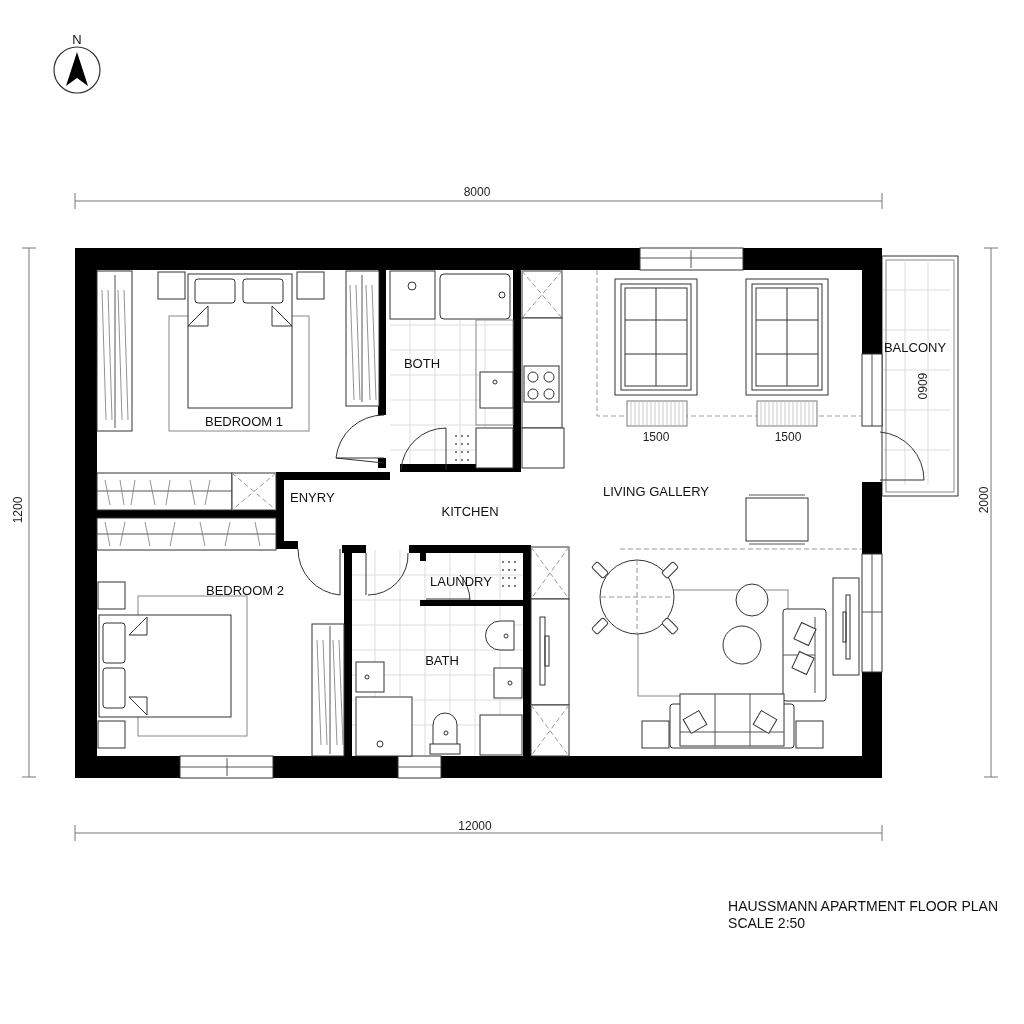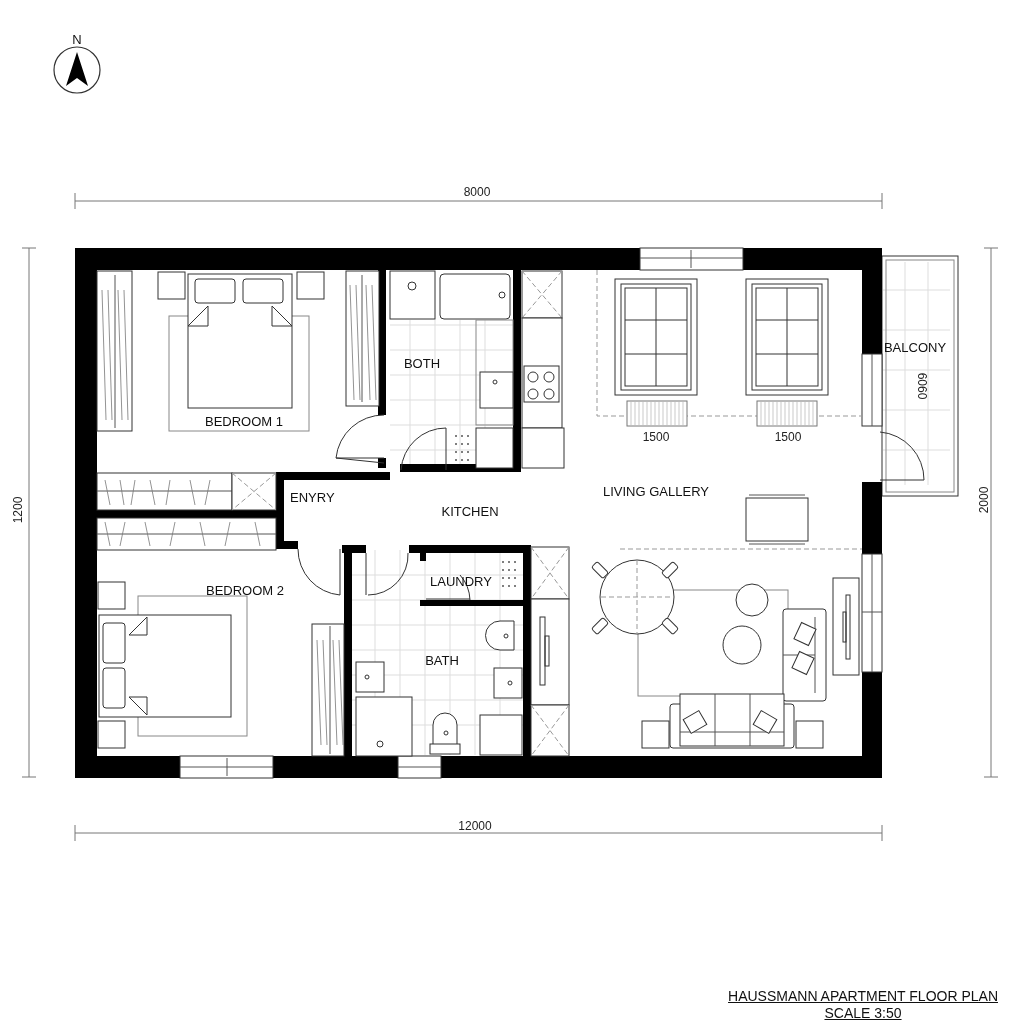--- a/index.html
+++ b/index.html
@@ -1,22 +1,22 @@
 <!DOCTYPE html>
 <html><head>
 <meta charset="utf-8">
 <style>
   html, body { margin: 0; padding: 0; background: #ffffff; }
   body { width: 1024px; height: 1024px; position: relative; overflow: hidden;
          font-family: "Liberation Sans", sans-serif; color: #111; }
   #plan { position: absolute; left: 0; top: 0; }
   .lbl { font-family: "Liberation Sans", sans-serif; font-size: 13px; fill: #111; }
   .dim { font-family: "Liberation Sans", sans-serif; font-size: 12px; fill: #222; }
-  .ttl { position: absolute; right: 26px; top: 988px; text-align: center;
-         font-family: "Liberation Sans", sans-serif; font-size: 14px; line-height: 17px; color: #111; text-decoration: underline; }
+  .ttl { position: absolute; right: 26px; top: 898px; text-align: left;
+         font-family: "Liberation Sans", sans-serif; font-size: 14px; line-height: 17px; color: #111; }
   .ln { stroke: #333; stroke-width: 1; fill: none; }
   .lf { stroke: #333; stroke-width: 1; fill: #fff; }
   .lt { stroke: #888; stroke-width: 1; fill: none; }
   .dash { stroke: #999; stroke-width: 1; fill: none; stroke-dasharray: 5 3; }
   .wall { fill: #000; }
 </style>
 </head>
 <body>
 
 <svg id="plan" width="1024" height="1024" viewBox="0 0 1024 1024">
@@ -336,14 +336,14 @@
     <text x="915" y="352" text-anchor="middle" class="lbl">BALCONY</text>
     <text x="0" y="0" transform="translate(918,386) rotate(90)" text-anchor="middle" class="dim">6060</text>
     <text x="245" y="595" text-anchor="middle" class="lbl">BEDROOM 2</text>
     <text x="461" y="586" text-anchor="middle" class="lbl">LAUNDRY</text>
     <text x="442" y="665" text-anchor="middle" class="lbl">BATH</text>
   </g>
 </svg>
 
 <div class="ttl">
   <div>HAUSSMANN APARTMENT FLOOR PLAN</div>
-  <div>SCALE 3:50</div>
+  <div>SCALE 2:50</div>
 </div>
 
 </body></html>

